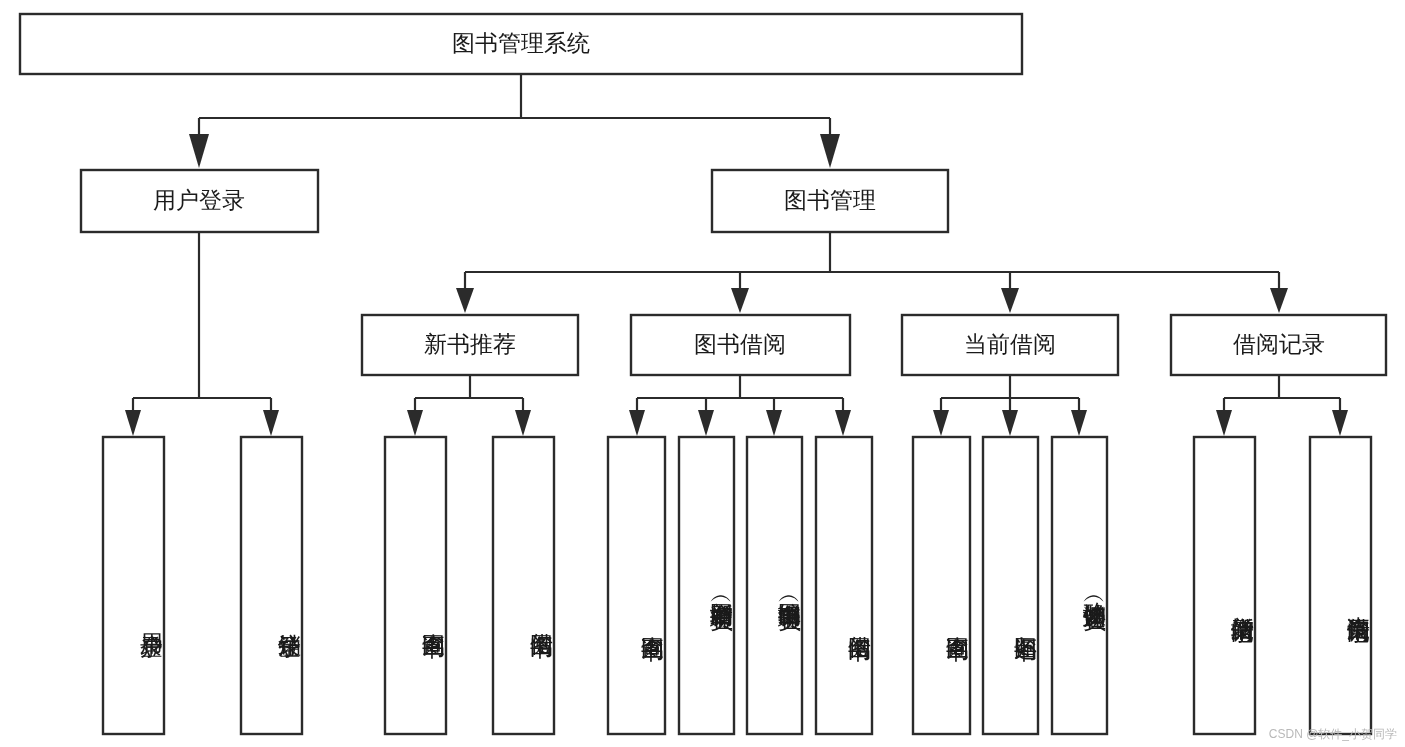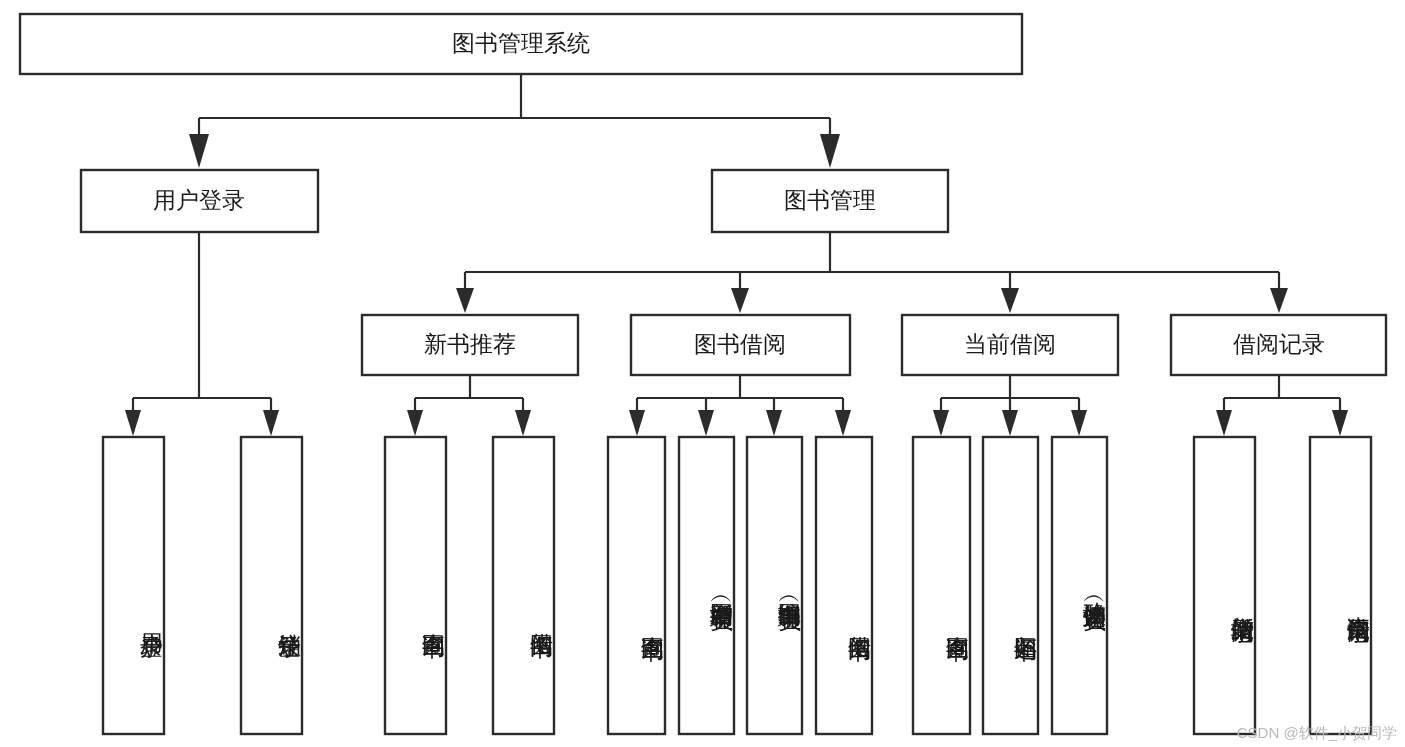--- a/index.html
+++ b/index.html
@@ -59,21 +59,21 @@
     display: flex;
     align-items: flex-start;
     justify-content: center;
     pointer-events: none;
   }
   .watermark {
     position: absolute;
     right: 8px;
     bottom: 4px;
     font-family: "Liberation Sans", "DejaVu Sans", sans-serif;
-    font-size: 15px;
+    font-size: 12px;
     color: #b9b9b9;
     white-space: nowrap;
     user-select: none;
     text-align: right;
   }
 </style>
 </head>
 <body>
 
 <div id="diagram-root">

